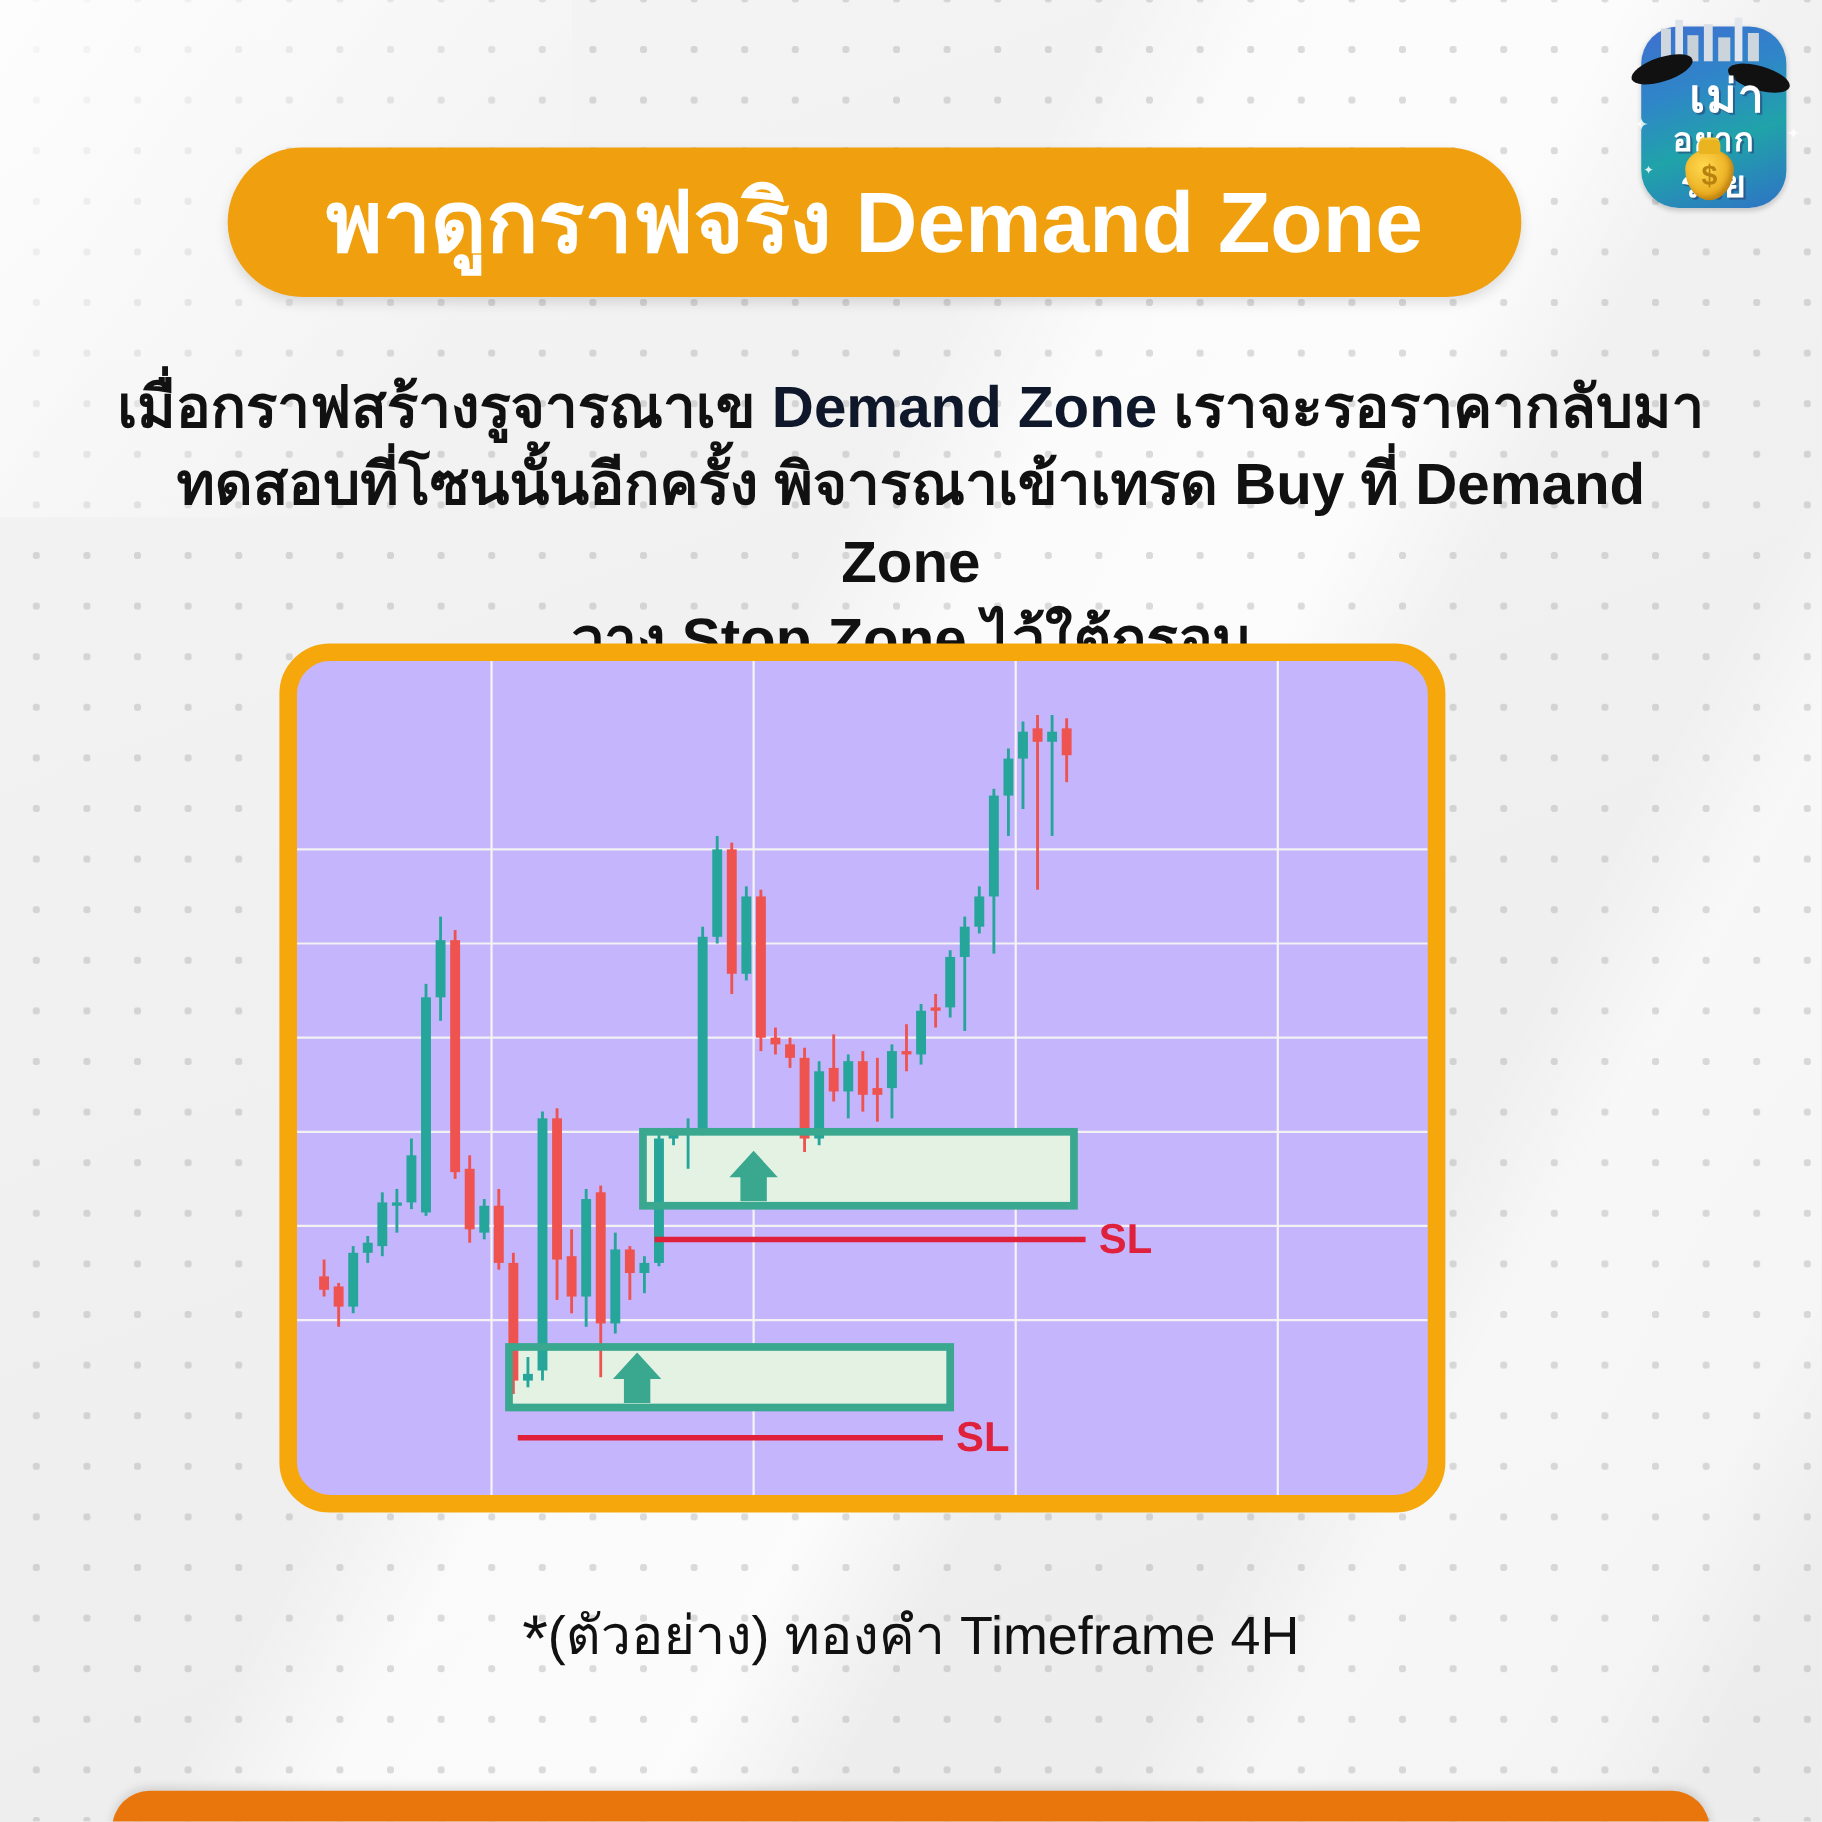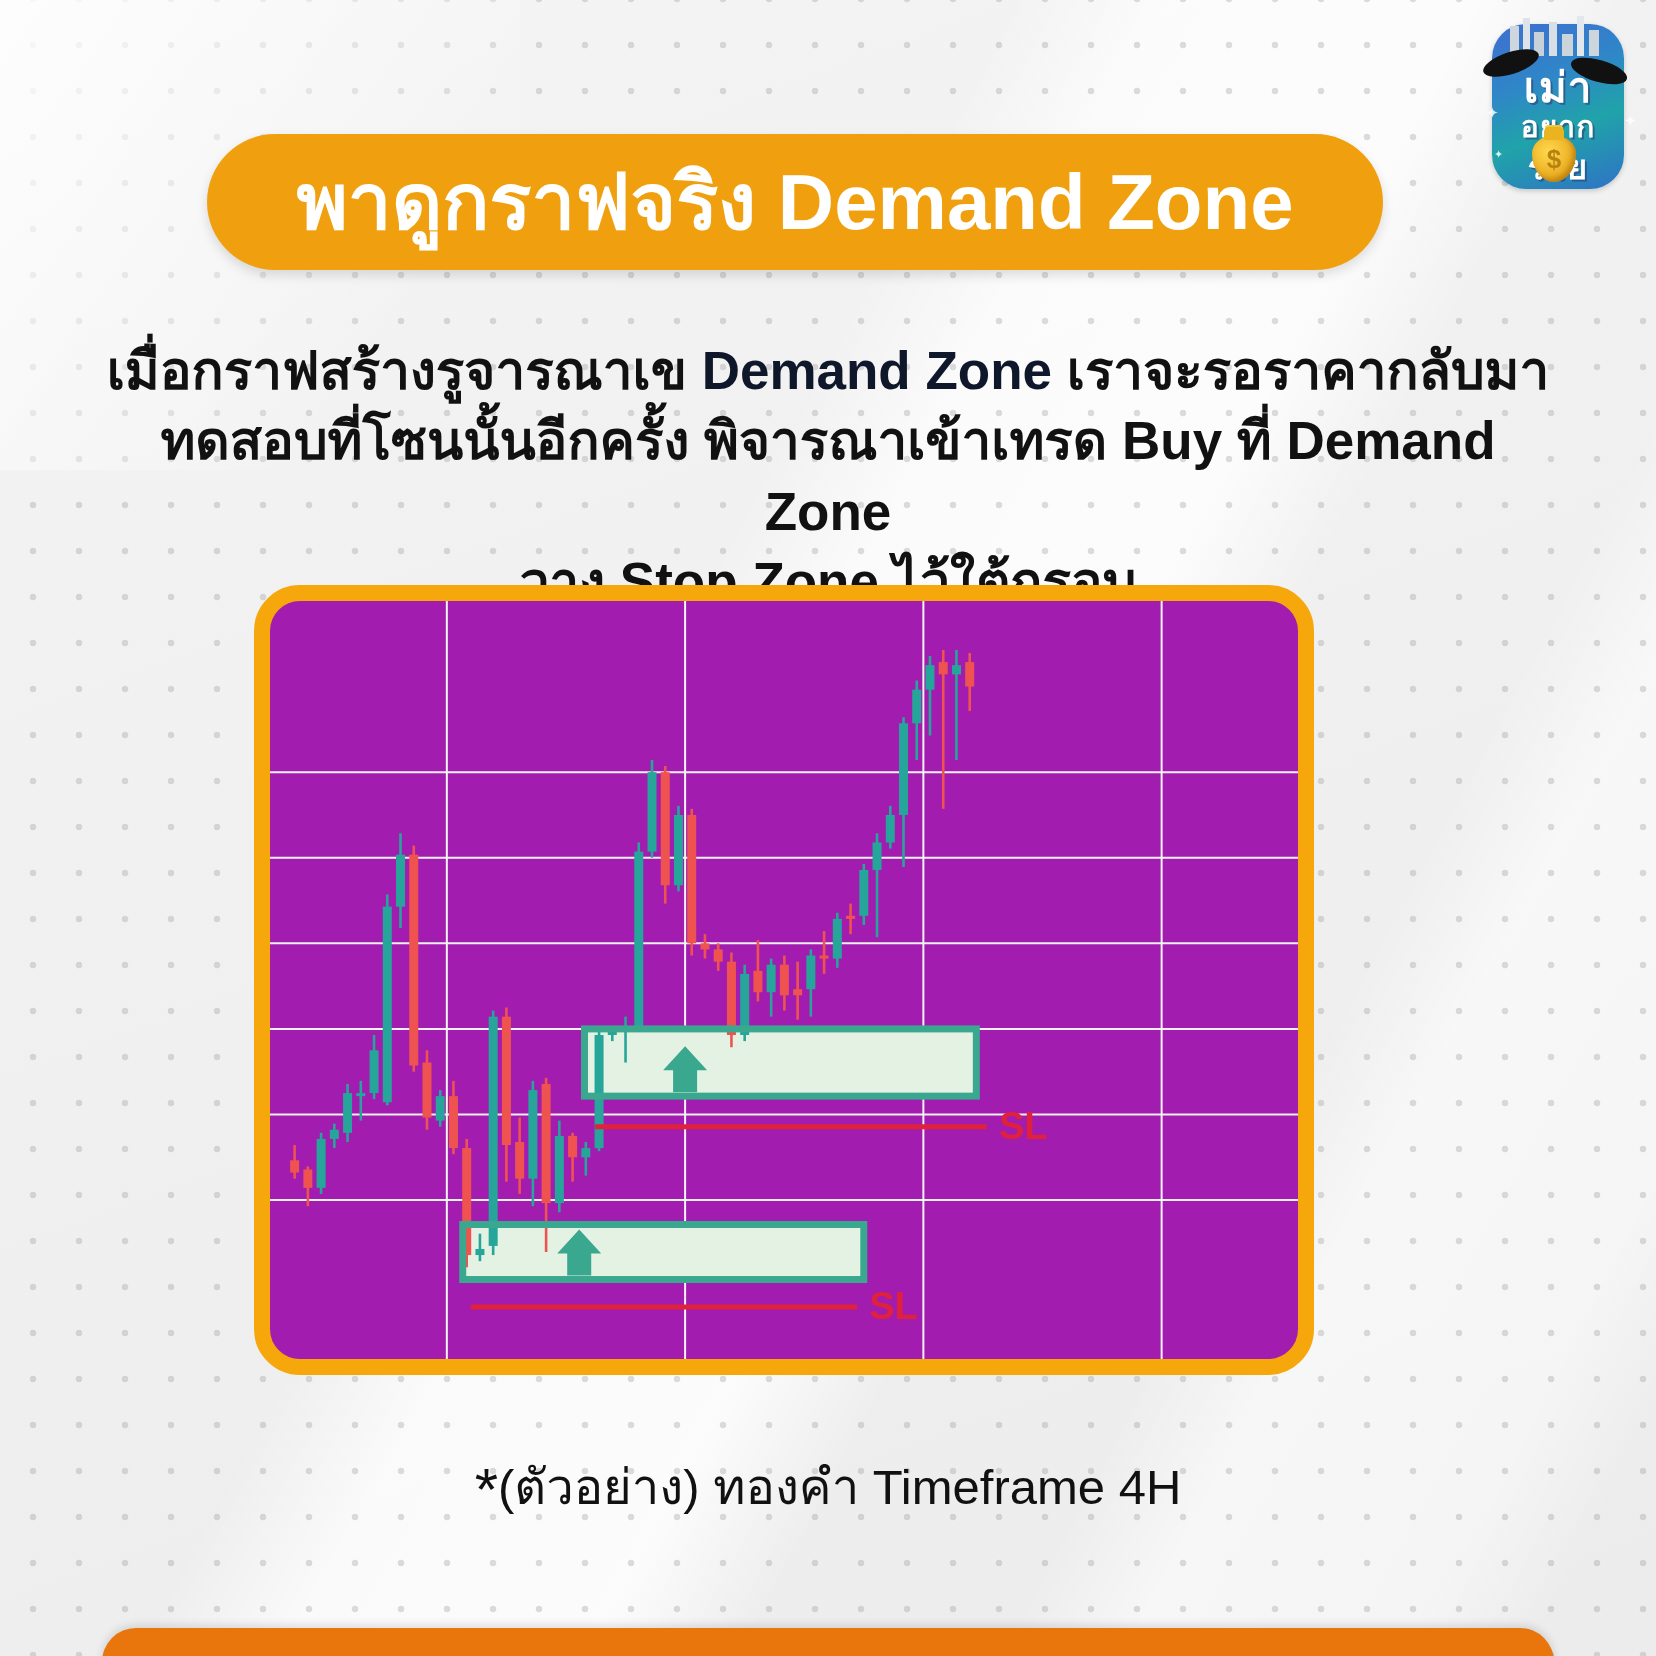--- a/index.html
+++ b/index.html
@@ -43,21 +43,21 @@
     position:absolute;left:30px;top:6px;width:110px;height:42px;
   }
   .logo-wing{position:absolute;background:#111;border-radius:50%;}
   .logo-wing.l{left:8px;top:44px;width:58px;height:22px;transform:rotate(-18deg);}
   .logo-wing.r{left:96px;top:52px;width:58px;height:22px;transform:rotate(16deg);}
   .logo-line{
     position:absolute;width:132px;left:18px;text-align:center;color:#fff;
     font-weight:bold;text-shadow:2px 2px 0 rgba(40,60,110,.55);
     letter-spacing:1px;
   }
-  .logo-line.l1{top:46px;font-size:42px;}
+  .logo-line.l1{top:46px;font-size:42px;padding-left:12px;}
   .logo-line.l2{top:95px;font-size:30px;}
   .logo-line.l3{top:132px;font-size:34px;}
   .money-bag{
     position:absolute;left:58px;top:128px;width:44px;height:46px;
     background:radial-gradient(circle at 38% 34%,#ffd84d,#e8a81c 70%,#c98a10);
     border-radius:48% 48% 50% 50%/38% 38% 62% 62%;
     box-shadow:inset -3px -3px 5px rgba(150,95,10,.5);
   }
   .money-bag::before{
     content:"";position:absolute;left:12px;top:-9px;width:20px;height:13px;
@@ -84,21 +84,21 @@
   #body-copy{
     position:absolute;left:90px;top:336px;width:1476px;
     text-align:center;color:#111111;font-size:53px;font-weight:bold;
     line-height:1.33;
   }
   .hl-green{color:#0f172a;}
   
   #chart-card{
     position:absolute;left:254px;top:585px;width:1060px;height:790px;
     border:16px solid #f5a70c;border-radius:46px;
-    background:#a21caf;box-sizing:border-box;
+    background:#c4b5fd;box-sizing:border-box;
     overflow:hidden;
   }
   #chart-inner{position:absolute;inset:0;overflow:hidden;}
   #chart-svg{display:block;width:100%;height:100%;}
   
   #caption{
     position:absolute;left:0;top:1448px;width:1656px;text-align:center;
     color:#111;font-size:49px;font-weight:normal;
   }
   #caption .star{font-size:60px;vertical-align:-6px;}

